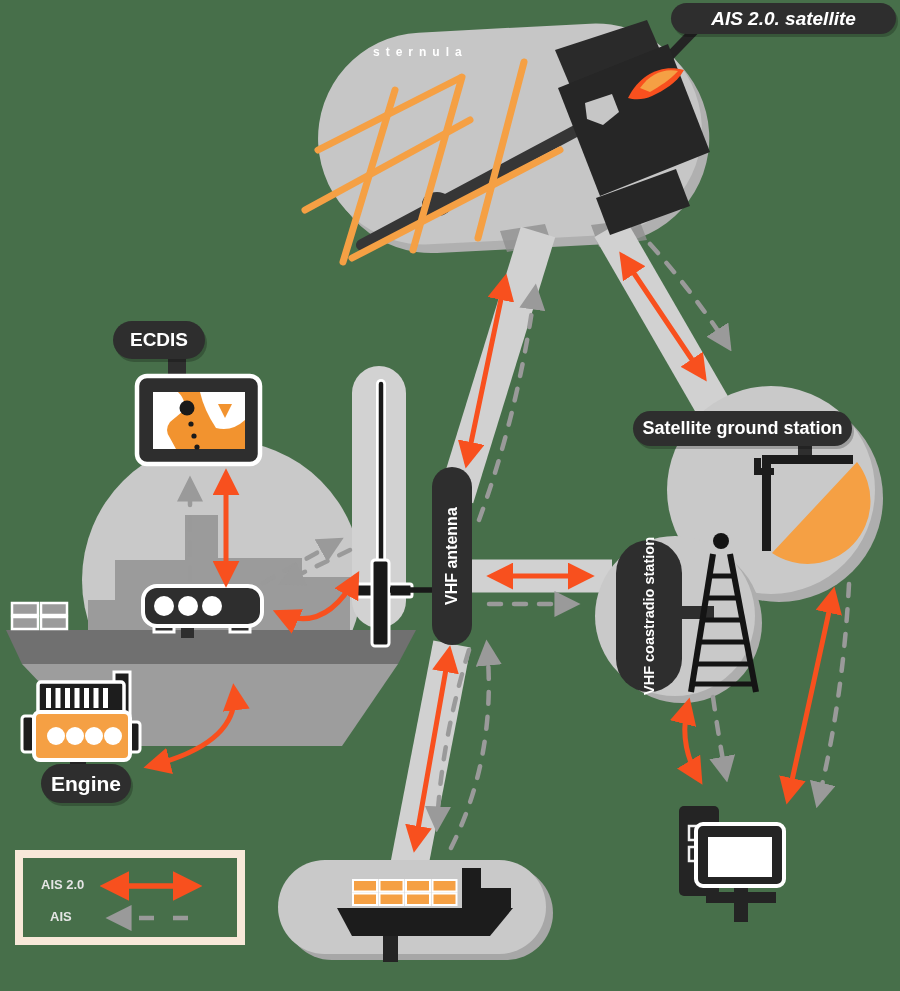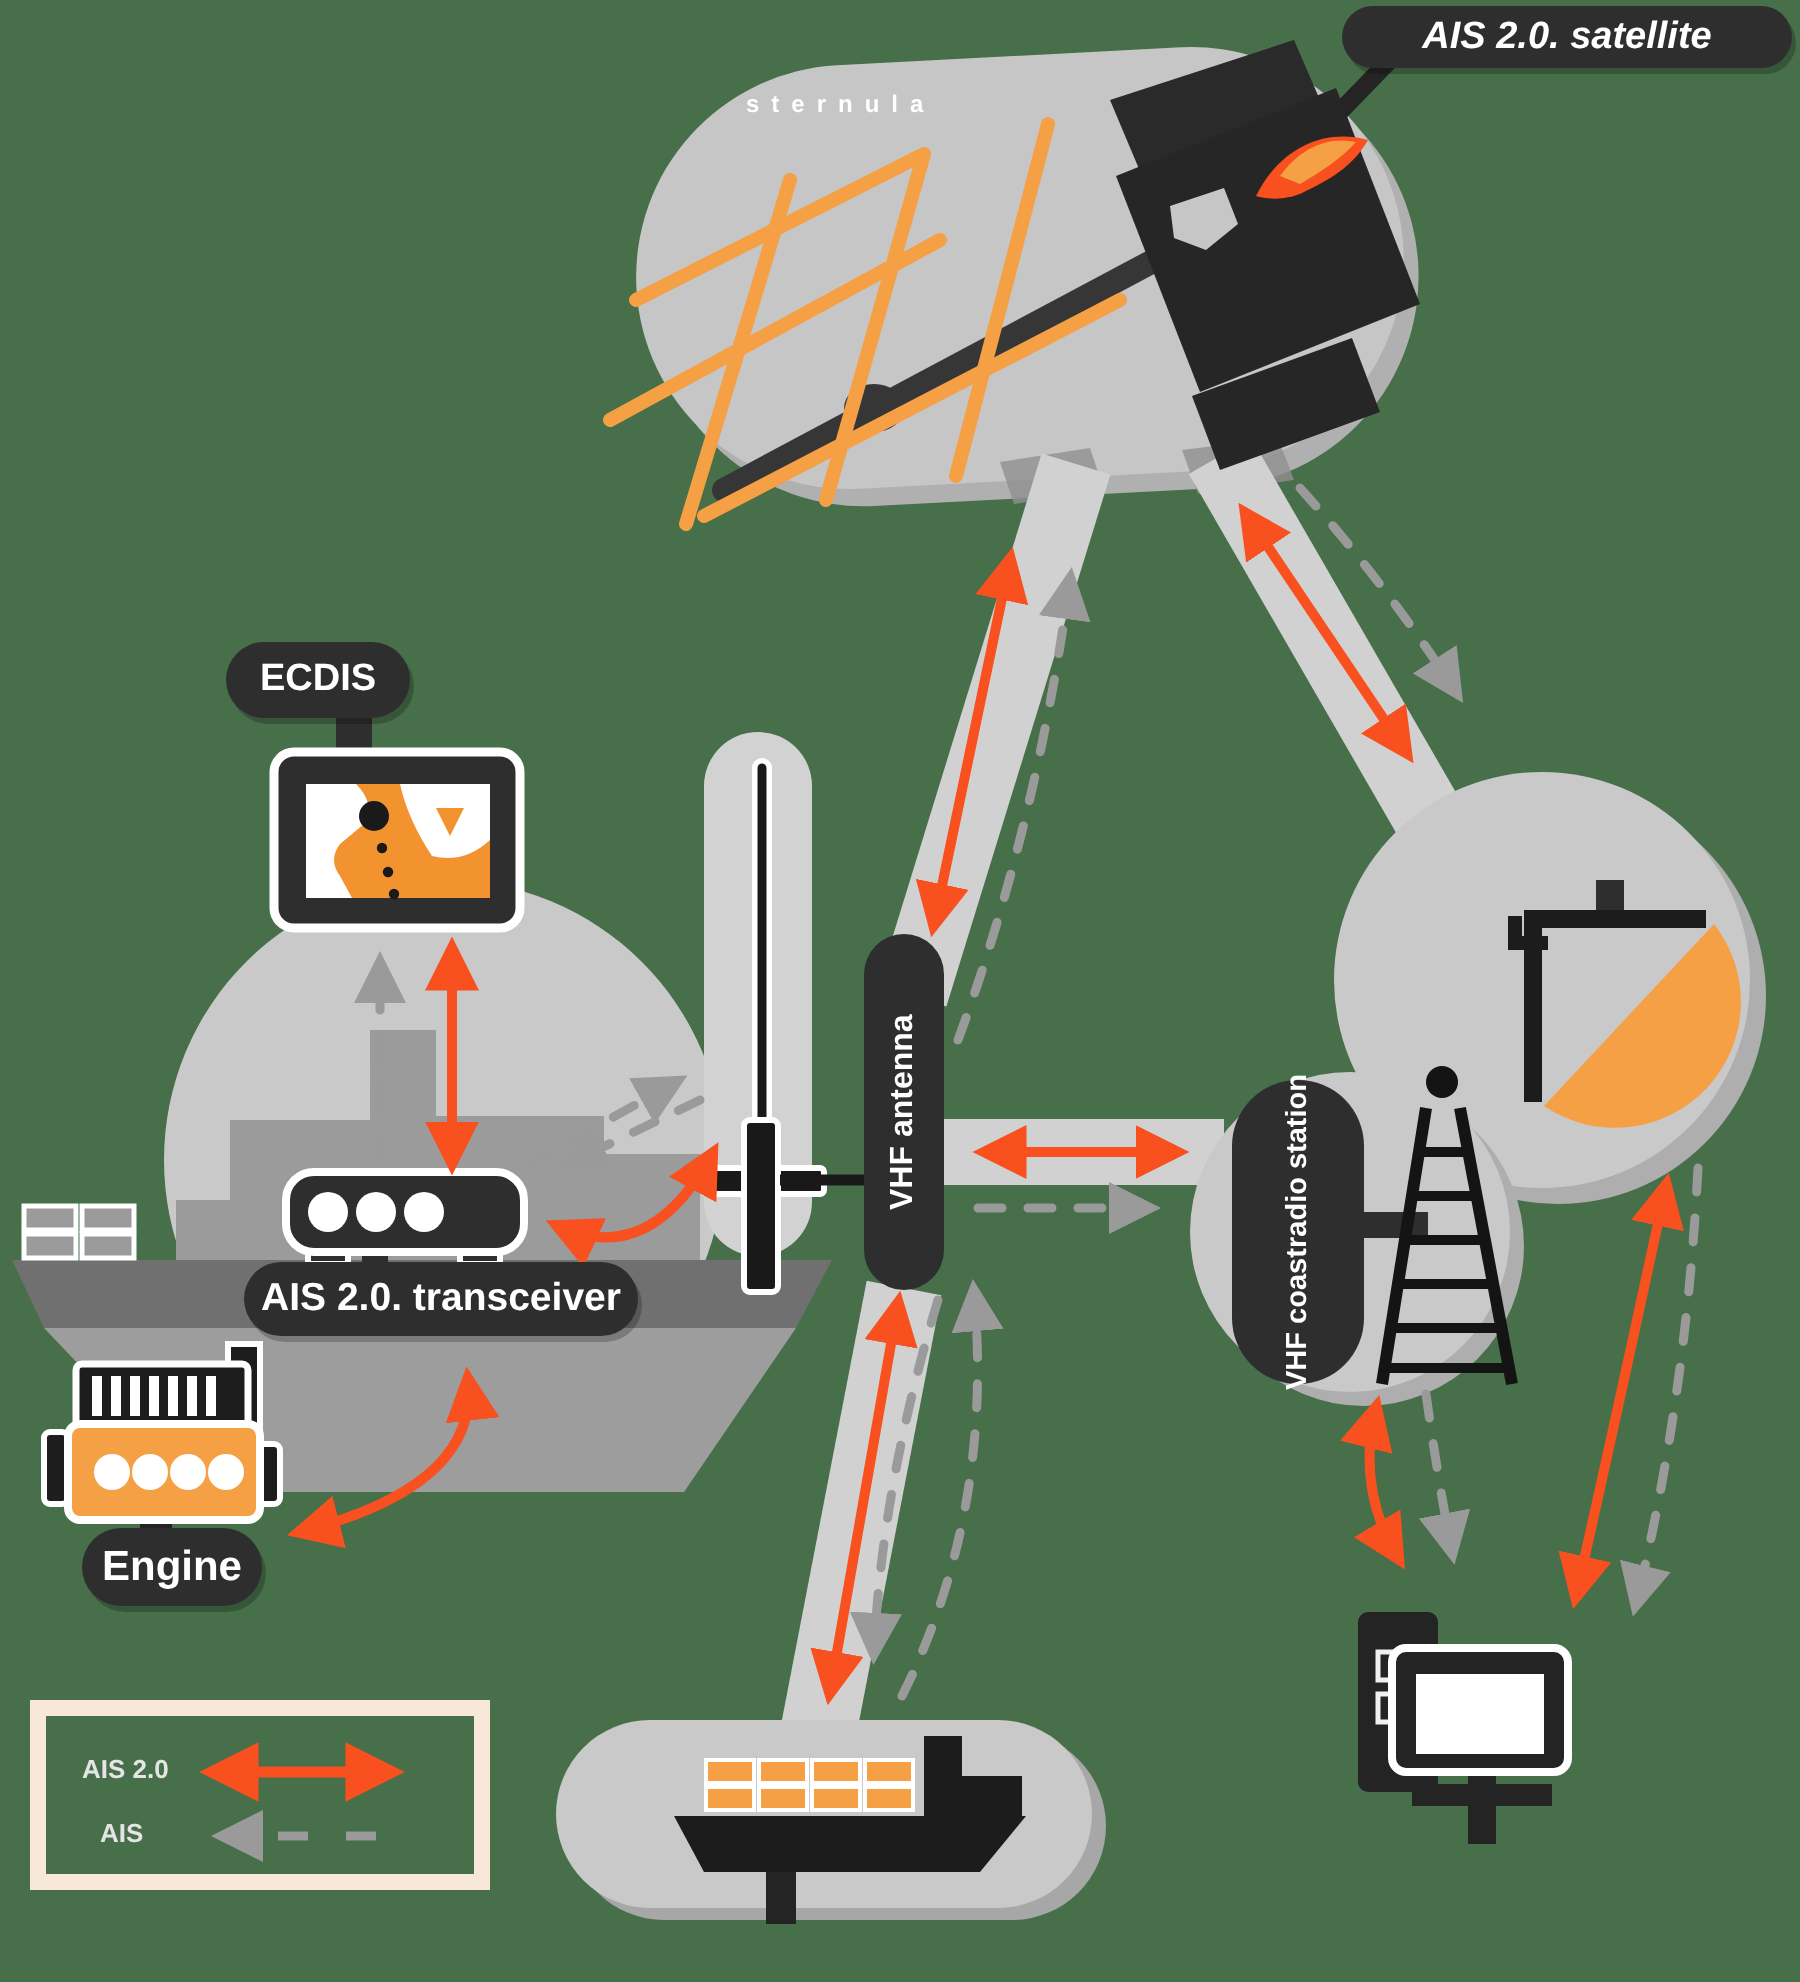--- a/index.html
+++ b/index.html
@@ -232,26 +232,26 @@
   <path d="M107,886 L195,886" stroke="#F8501E" stroke-width="5.5" fill="none" marker-start="url(#mO)" marker-end="url(#mO)"></path>
   <path d="M188,918 L112,918" stroke="#9A9A9A" stroke-width="4.5" fill="none" stroke-dasharray="15 19" marker-end="url(#mG)"></path>
 </svg>
 
 <div class="brand" style="left:373px;top:45px;">sternula</div>
 
 <div class="pill" style="left:671px;top:3px;width:225px;height:31px;font-size:19px;font-style:italic;">AIS 2.0. satellite</div>
 
 <div class="pill" style="left:113px;top:321px;width:92px;height:38px;font-size:19px;">ECDIS</div>
 
-<div class="pill" style="left:122px;top:631px;width:197px;height:37px;font-size:19.5px;">AIS 2.0. transceiver</div>
 
 <div class="pill" style="left:41px;top:764px;width:90px;height:39px;font-size:21px;">Engine</div>
 
 <div class="pill vertical" style="left:432px;top:467px;width:40px;height:178px;font-size:16px;">VHF antenna</div>
 
+<div class="pill" style="left:633px;top:411px;width:219px;height:35px;font-size:18px;">Satellite ground station</div>
 
 <div class="pill vertical" style="left:616px;top:540px;width:66px;height:152px;font-size:14.5px;">
   <span>VHF coast</span>
   <span>radio station</span>
 </div>
 
 
 
 <div class="legend-box" style="left:15px;top:850px;width:214px;height:79px;"></div>
 <div class="legend-label" style="left:41px;top:877px;">AIS 2.0</div>

